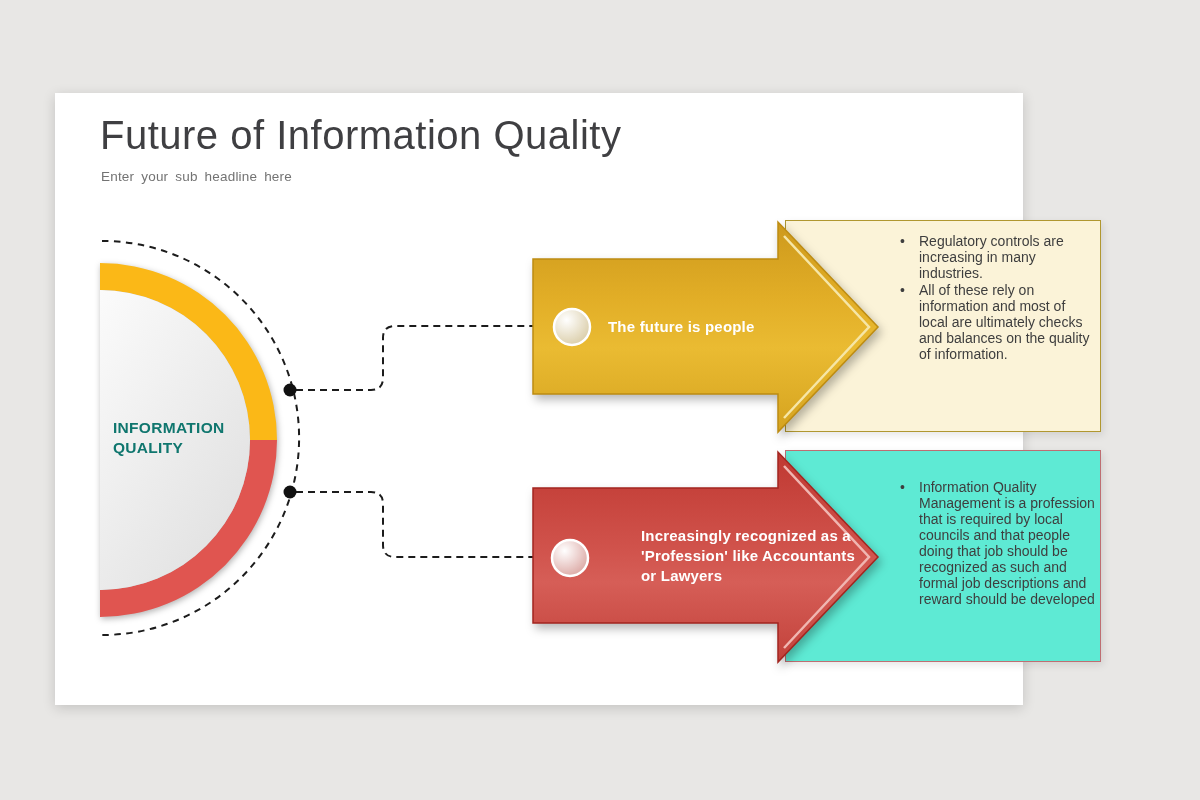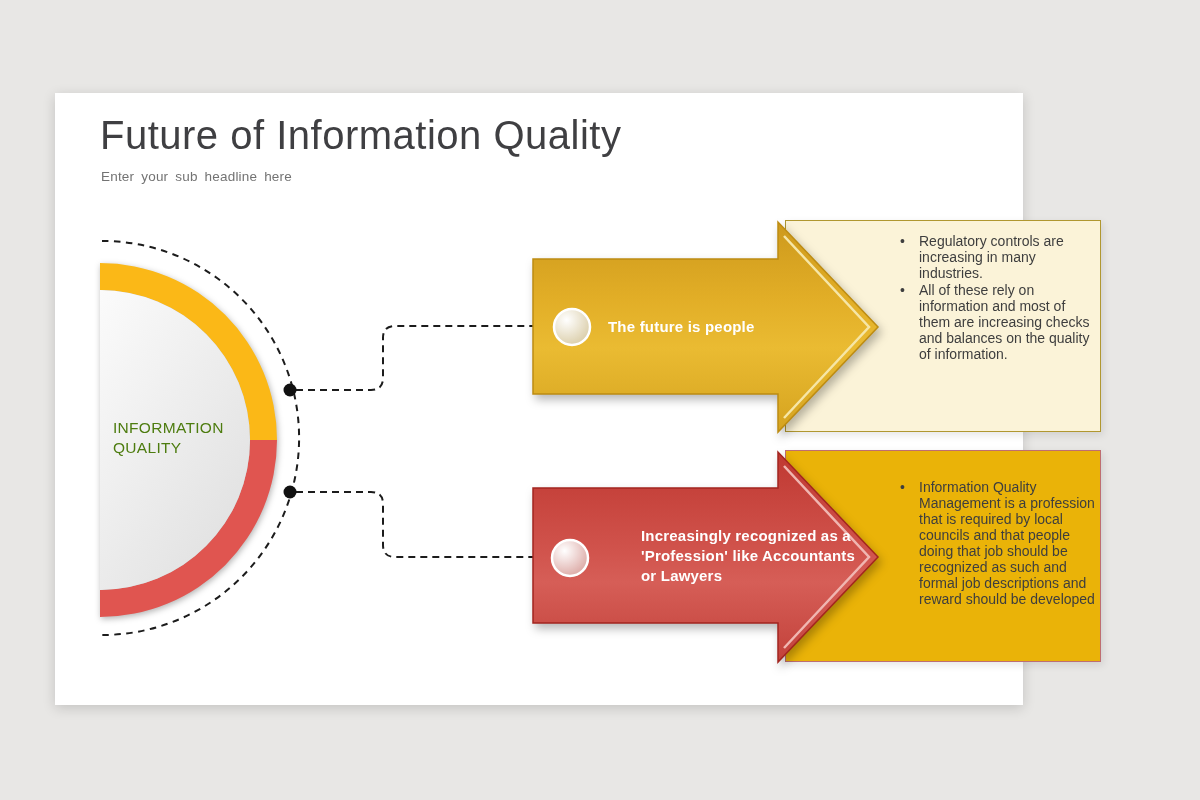--- a/index.html
+++ b/index.html
@@ -19,35 +19,35 @@
     font-size:40px;font-weight:400;color:#3f3f42;letter-spacing:.5px;
     z-index:3;
   }
   .subtitle{
     position:absolute;left:46px;top:76px;width:400px;
     font-size:13.5px;color:#737373;word-spacing:3px;letter-spacing:.2px;
     z-index:3;
   }
   .hub-label{
     position:absolute;left:58px;top:325px;width:145px;
-    font-size:15.5px;font-weight:400;color:#4d7c0f;line-height:20px;
+    font-size:15.5px;font-weight:700;color:#0f766e;line-height:20px;
     letter-spacing:.3px;z-index:3;
   }
   .panel{
     position:absolute;width:316px;height:212px;z-index:1;
     box-shadow:2px 3px 8px rgba(0,0,0,0.10);
     box-sizing:border-box;
   }
   .panel.yellow{
     left:730px;top:127px;
     background:#fbf3d8;border:1px solid #b09730;
   }
   .panel.pink{
     left:730px;top:357px;
-    background:#eab308;border:1px solid #be6e72;
+    background:#5eead4;border:1px solid #be6e72;
   }
   .panel ul{
     list-style:none;position:absolute;left:112px;top:12px;width:198px;
     margin:0;padding:0;
   }
   .panel.pink ul{top:28px;}
   .panel li{
     position:relative;padding-left:21px;
     font-size:14px;line-height:16px;color:#3e3e3e;
     margin-bottom:1px;
@@ -73,21 +73,21 @@
 <body>
 
 <div class="slide">
 
   <div class="title">Future of Information Quality</div>
   <div class="subtitle">Enter your sub headline here</div>
 
   <div class="panel yellow">
     <ul>
       <li>Regulatory controls are increasing in many industries.</li>
-      <li>All of these rely on information and most of them are increasing checks and balances on the quality of information.</li>
+      <li>All of these rely on information and most of local are ultimately checks and balances on the quality of information.</li>
     </ul>
   </div>
 
   <div class="panel pink">
     <ul>
       <li>Information Quality Management is a profession that is required by local councils and that people doing that job should be recognized as such and formal job descriptions and reward should be developed</li>
     </ul>
   </div>
 
   <svg class="diagram-svg" viewBox="0 0 1092 612">

